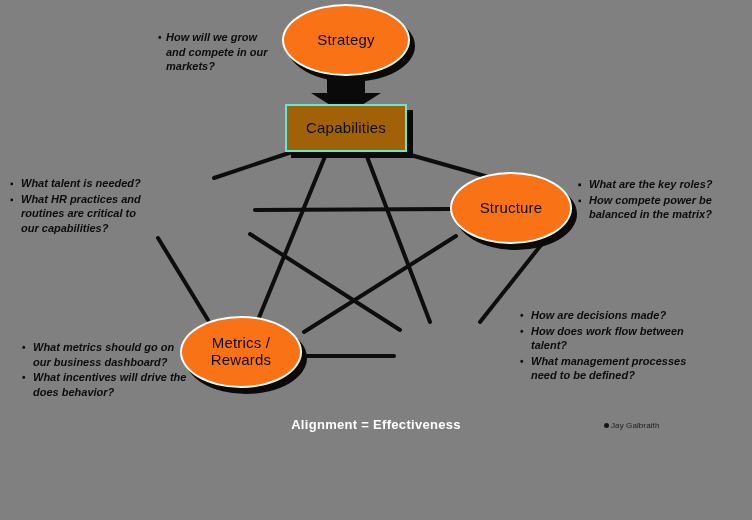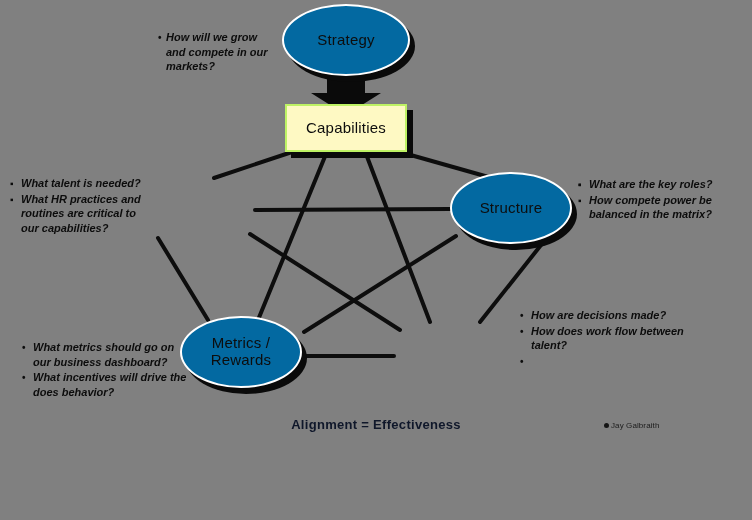--- a/index.html
+++ b/index.html
@@ -43,26 +43,26 @@
     display: block;
     line-height: 1.12;
     font-size: 15px;
     color: #0d0d0d;
     letter-spacing: 0.2px;
     white-space: pre-line;
   }
   .ellipse {
     border-radius: 50%;
     border: 2px solid #ffffff;
-    background: #0369a1;
+    background: #f97316;
     box-shadow: 5px 6px 0px 0px #0a0a0a;
   }
   .rect {
-    border: 2px solid #bef264;
-    background: #fef9c3;
+    border: 2px solid #5eead4;
+    background: #a16207;
     box-shadow: 6px 6px 0px 0px #0a0a0a;
   }
 
   
   #node-strategy  { left: 282px; top: 4px;   width: 128px; height: 72px; }
   #node-capabilities { left: 285px; top: 104px; width: 122px; height: 48px; }
   #node-people    { left: 135px; top: 172px; width: 120px; height: 72px; }
   #node-structure { left: 450px; top: 172px; width: 122px; height: 72px; }
   #node-metrics   { left: 180px; top: 316px; width: 122px; height: 72px; }
   #node-process   { left: 392px; top: 320px; width: 114px; height: 68px; }
@@ -104,21 +104,21 @@
 
   
   #footer-tagline {
     position: absolute;
     left: 0;
     top: 417px;
     width: 752px;
     text-align: center;
     font-size: 13px;
     font-weight: bold;
-    color: #0f172a;
+    color: #ffffff;
     letter-spacing: 0.3px;
   }
   #attribution {
     position: absolute;
     left: 604px;
     top: 421px;
     font-size: 8px;
     font-weight: normal;
     color: #1b1b1b;
     letter-spacing: 0.1px;
@@ -235,20 +235,21 @@
       <li>
         <span class="bullet">•</span>
         <span>How are decisions made?</span>
       </li>
       <li>
         <span class="bullet">•</span>
         <span>How does work flow between talent?</span>
       </li>
       <li>
         <span class="bullet">•</span>
+        <span>What management processes need to be defined?</span>
       </li>
     </ul>
   </div>
 
   <div id="footer-tagline">Alignment = Effectiveness</div>
 
   <div id="attribution">
     <span class="dot"></span><span>Jay Galbraith</span>
   </div>
 

